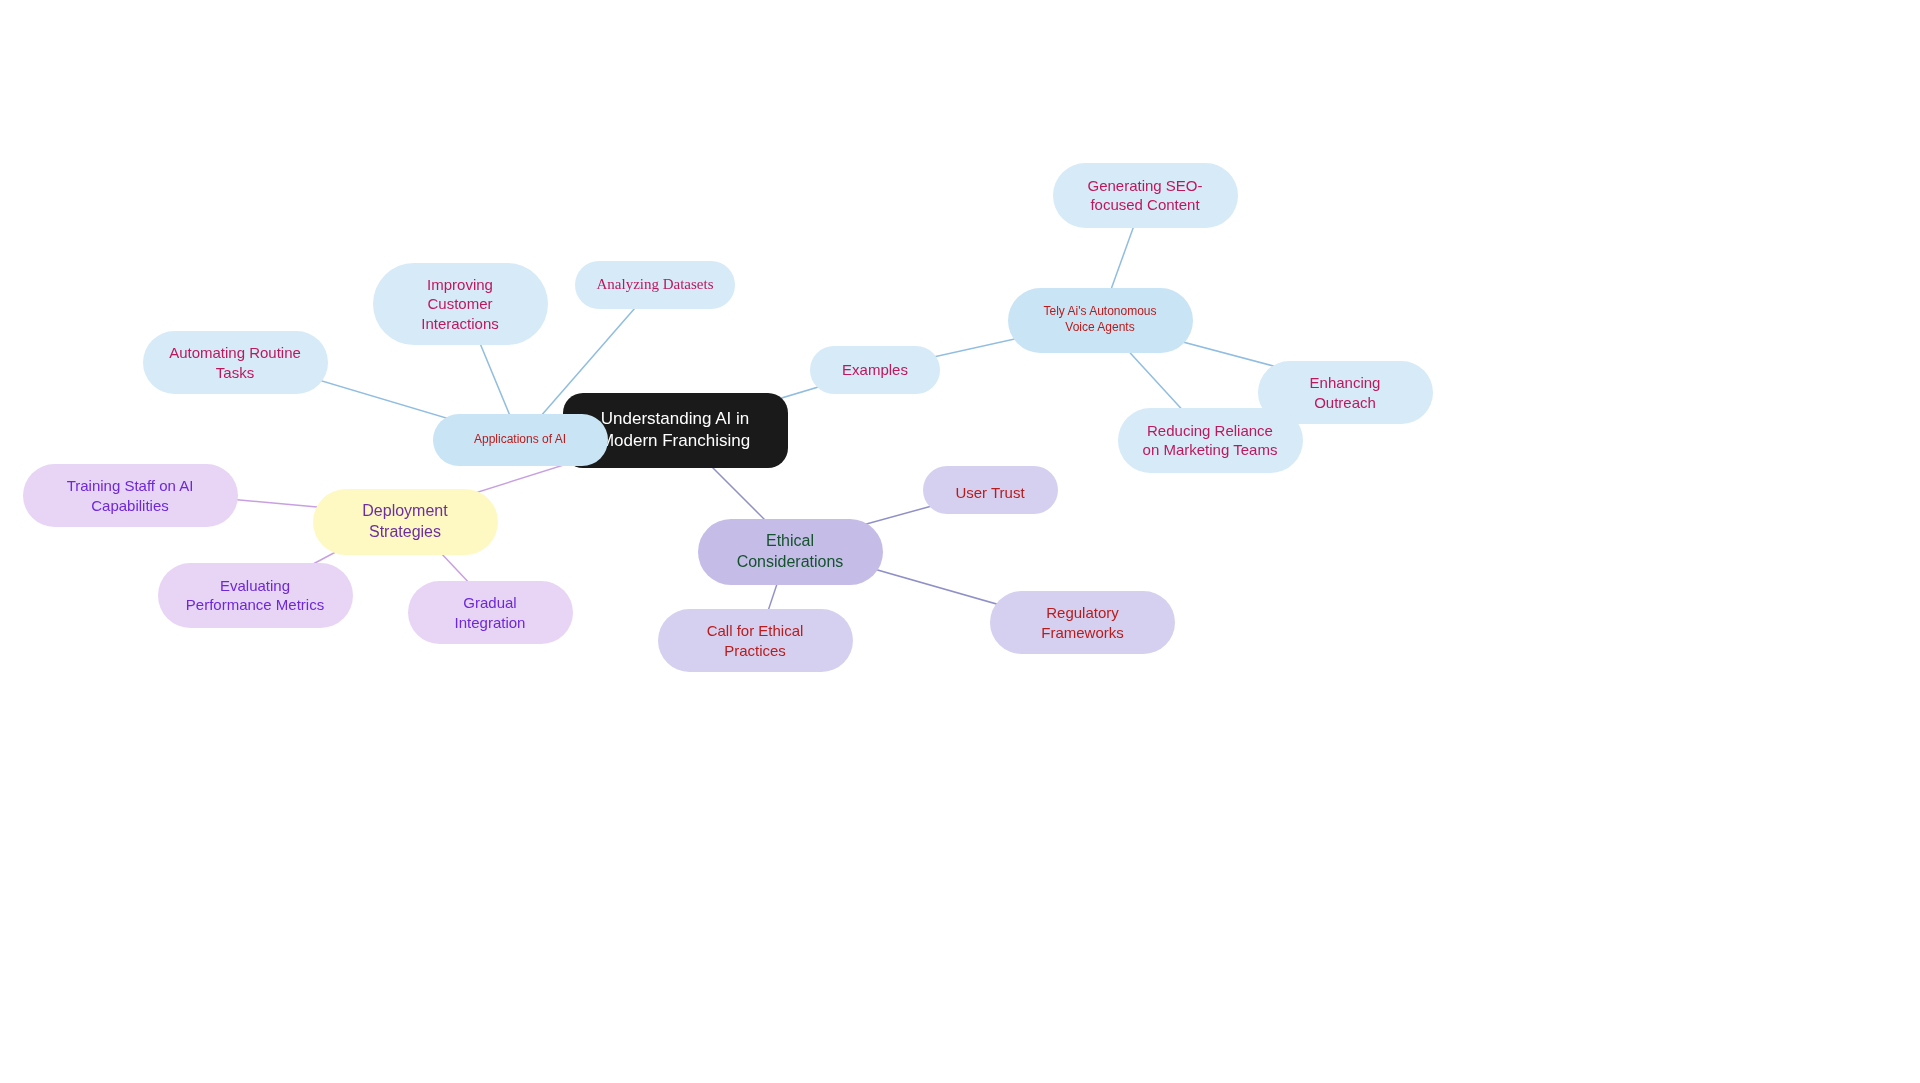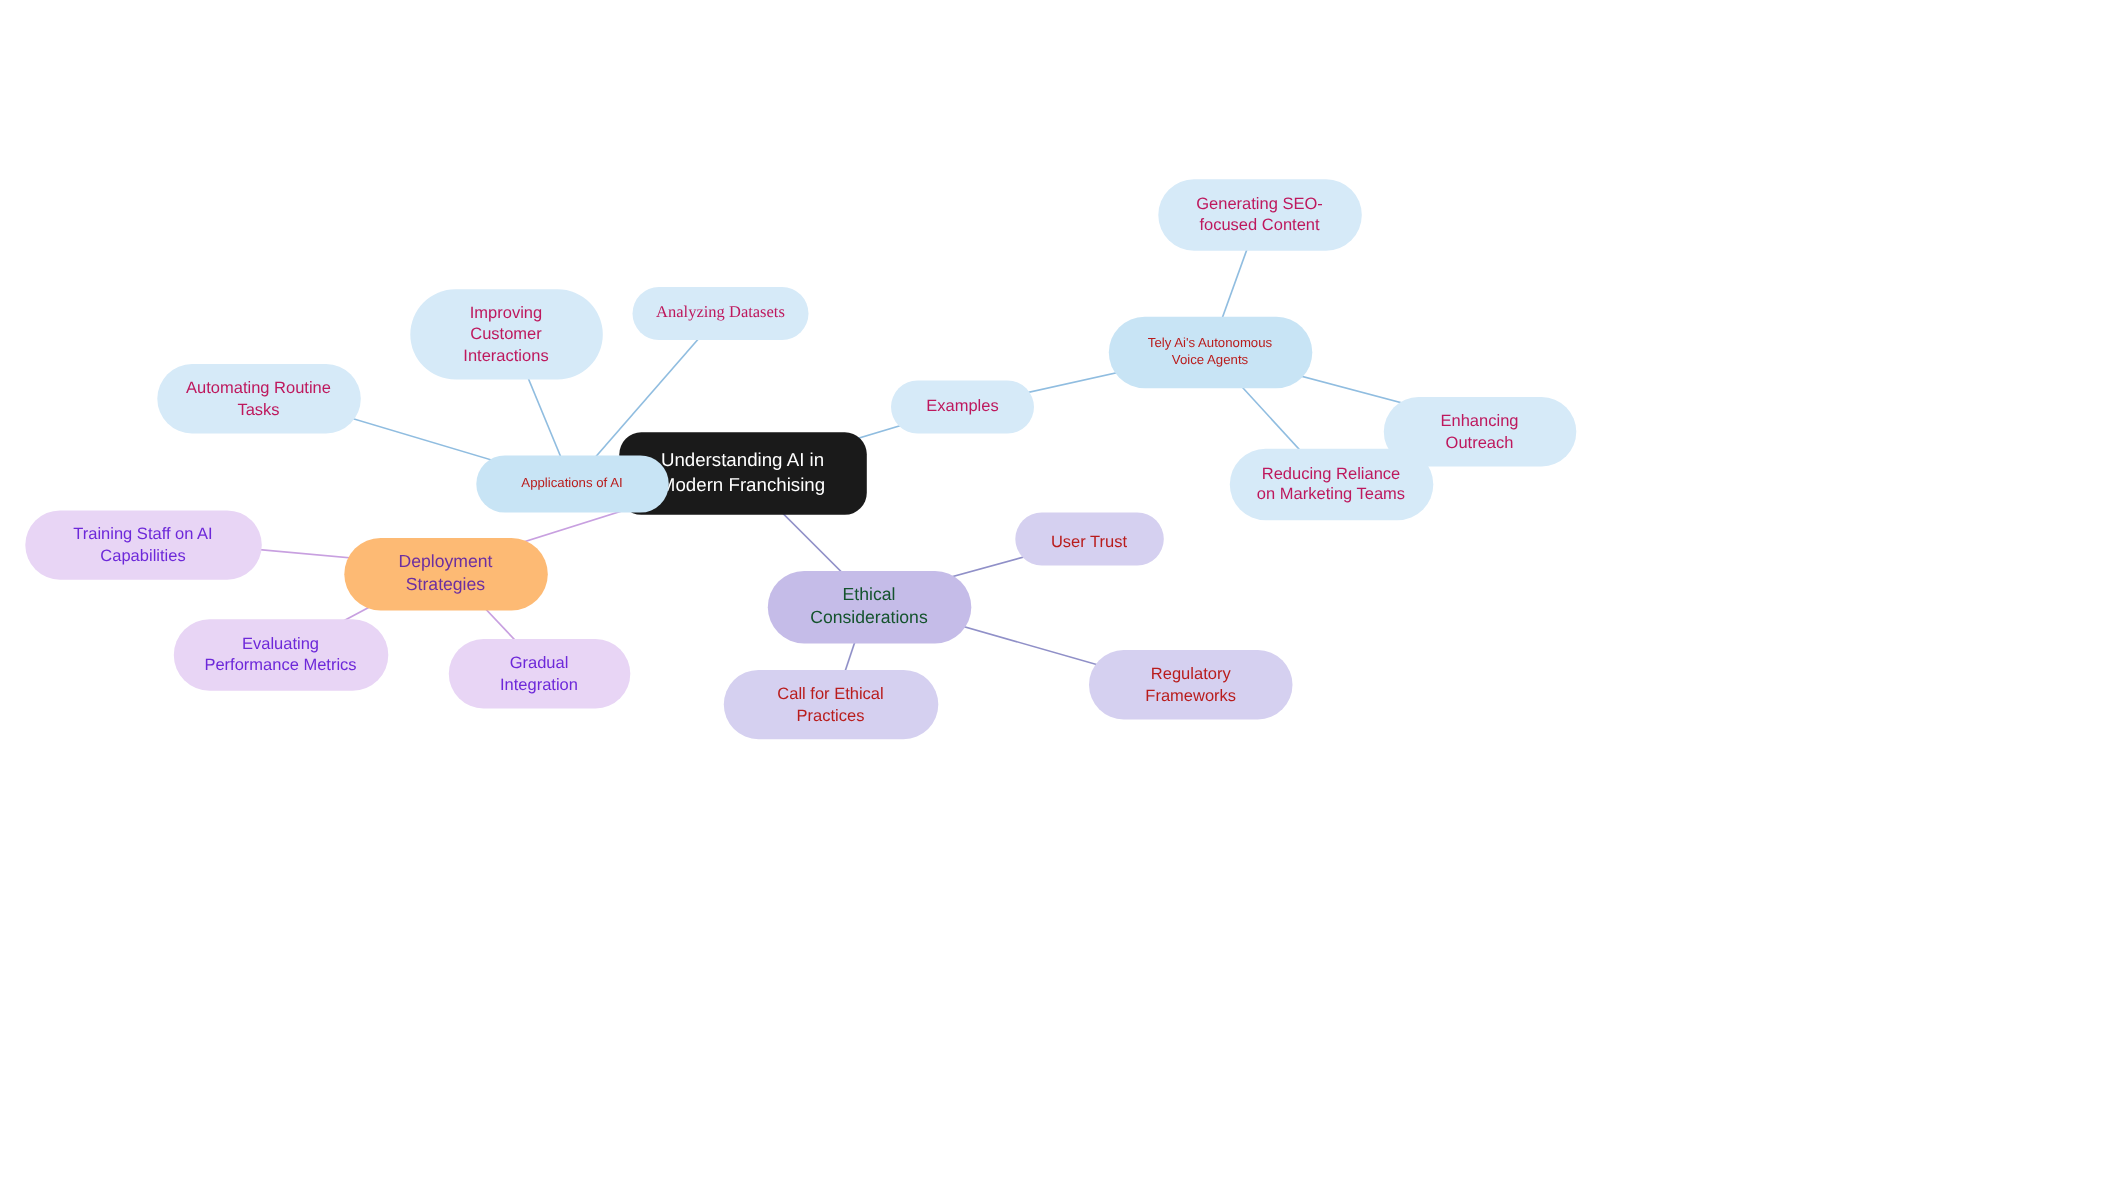--- a/index.html
+++ b/index.html
@@ -47,21 +47,21 @@
     .node-blue-mid {
       background: #c8e4f5;
       color: #b91c1c;
       font-size: 12px;
     }
     .node-purple {
       background: #e8d5f5;
       color: #6d28d9;
     }
     .node-purple-mid {
-      background: #fdba74;
+      background: #fef9c3;
       color: #6c2fa0;
       font-size: 16px;
     }
     .node-violet {
       background: #d5d0f0;
       color: #b91c1c;
       align-items: flex-end;
     }
     .node-violet-mid {
       background: #c5bce8;

